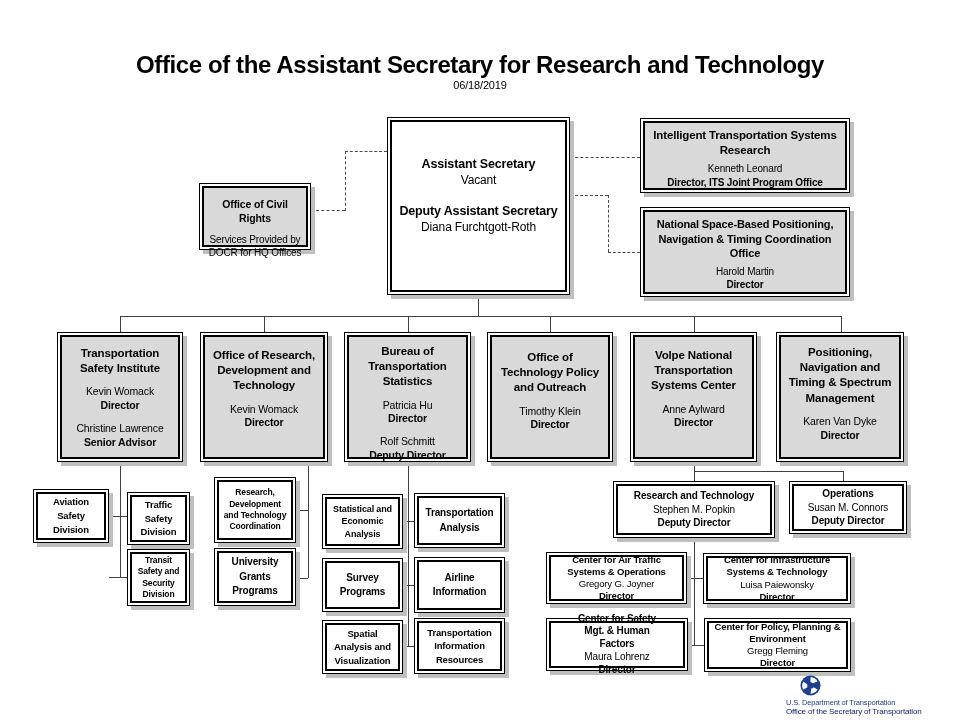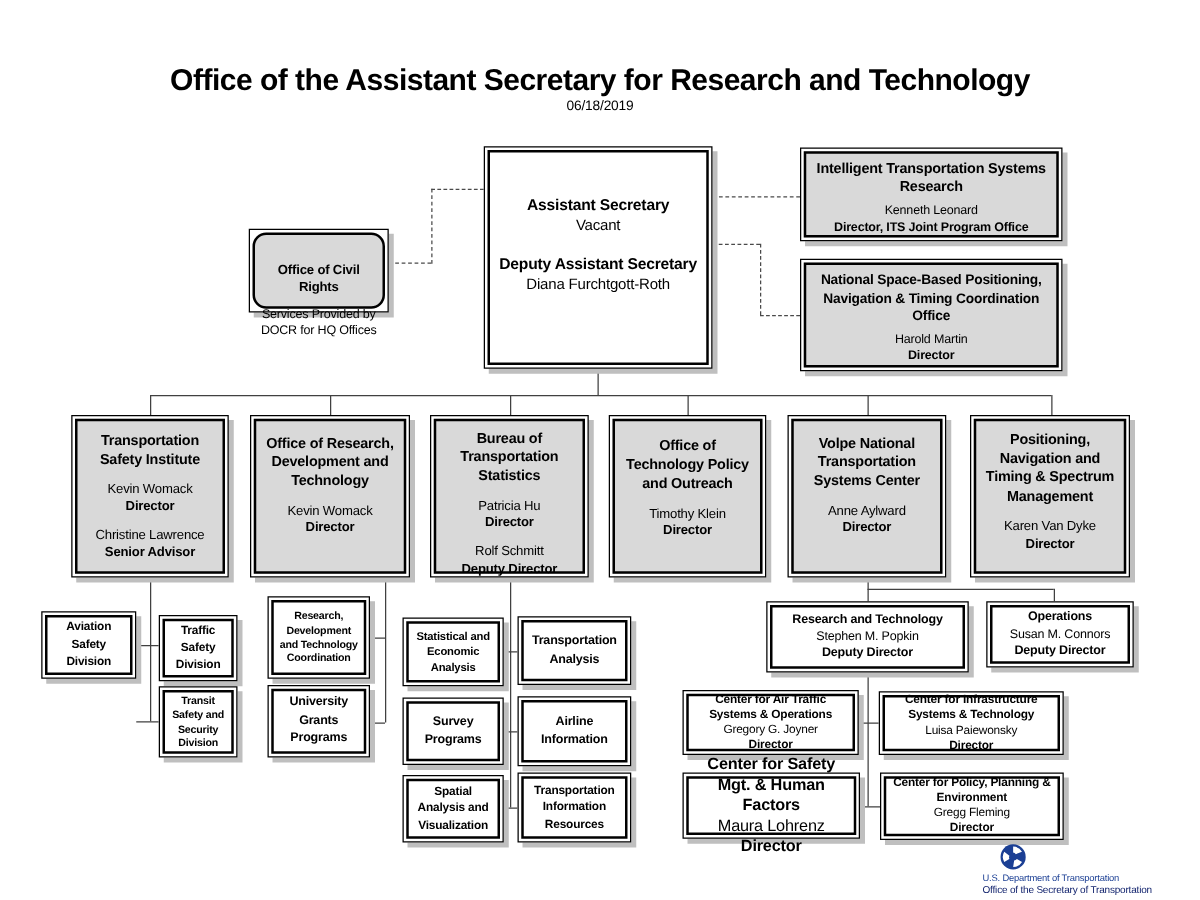--- a/index.html
+++ b/index.html
@@ -82,21 +82,21 @@
     <div class="inner" style="padding-top:34px;font-size:12px;">
       <div class="t" style="font-size:12.5px;">Assistant Secretary</div>
       <div>Vacant</div>
       <div style="height:15px;"></div>
       <div class="t" style="font-size:12.5px;">Deputy Assistant Secretary</div>
       <div>Diana Furchtgott-Roth</div>
     </div>
   </div>
 
   <div class="box gray" style="left:199px;top:183px;width:112px;height:67px;">
-    <div class="inner" style="font-size:10px;padding-top:22px;border-radius:11px;">
+    <div class="inner" style="font-size:10px;padding-top:10px;">
       <div class="t" style="font-size:10.5px;margin-bottom:7px;">Office of Civil Rights</div>
       <div>Services Provided by DOCR for HQ Offices</div>
     </div>
   </div>
 
   <div class="box gray" style="left:640px;top:118px;width:210px;height:75px;">
     <div class="inner" style="font-size:10px;padding-top:5px;">
       <div class="t" style="font-size:11.5px;margin-bottom:4px;">Intelligent Transportation Systems Research</div>
       <div>Kenneth Leonard</div>
       <div class="t">Director, ITS Joint Program Office</div>
@@ -221,21 +221,21 @@
     </div>
   </div>
   <div class="box center" style="left:703px;top:553px;width:148px;height:51px;">
     <div class="inner" style="font-size:9.5px;line-height:1.28;padding:0;">
       <div class="t">Center for Infrastructure Systems &amp; Technology</div>
       <div>Luisa Paiewonsky</div>
       <div class="t">Director</div>
     </div>
   </div>
   <div class="box center" style="left:546px;top:618px;width:142px;height:53px;">
-    <div class="inner" style="font-size:13px;line-height:1.28;padding:2px;align-items:center;">
+    <div class="inner" style="font-size:10px;line-height:1.28;padding:18px;align-items:center;">
       <div class="t">Center for Safety Mgt. &amp; Human Factors</div>
       <div>Maura Lohrenz</div>
       <div class="t">Director</div>
     </div>
   </div>
   <div class="box center" style="left:704px;top:618px;width:147px;height:54px;">
     <div class="inner" style="font-size:9.5px;line-height:1.28;padding:2px;">
       <div class="t">Center for Policy, Planning &amp; Environment</div>
       <div>Gregg Fleming</div>
       <div class="t">Director</div>

